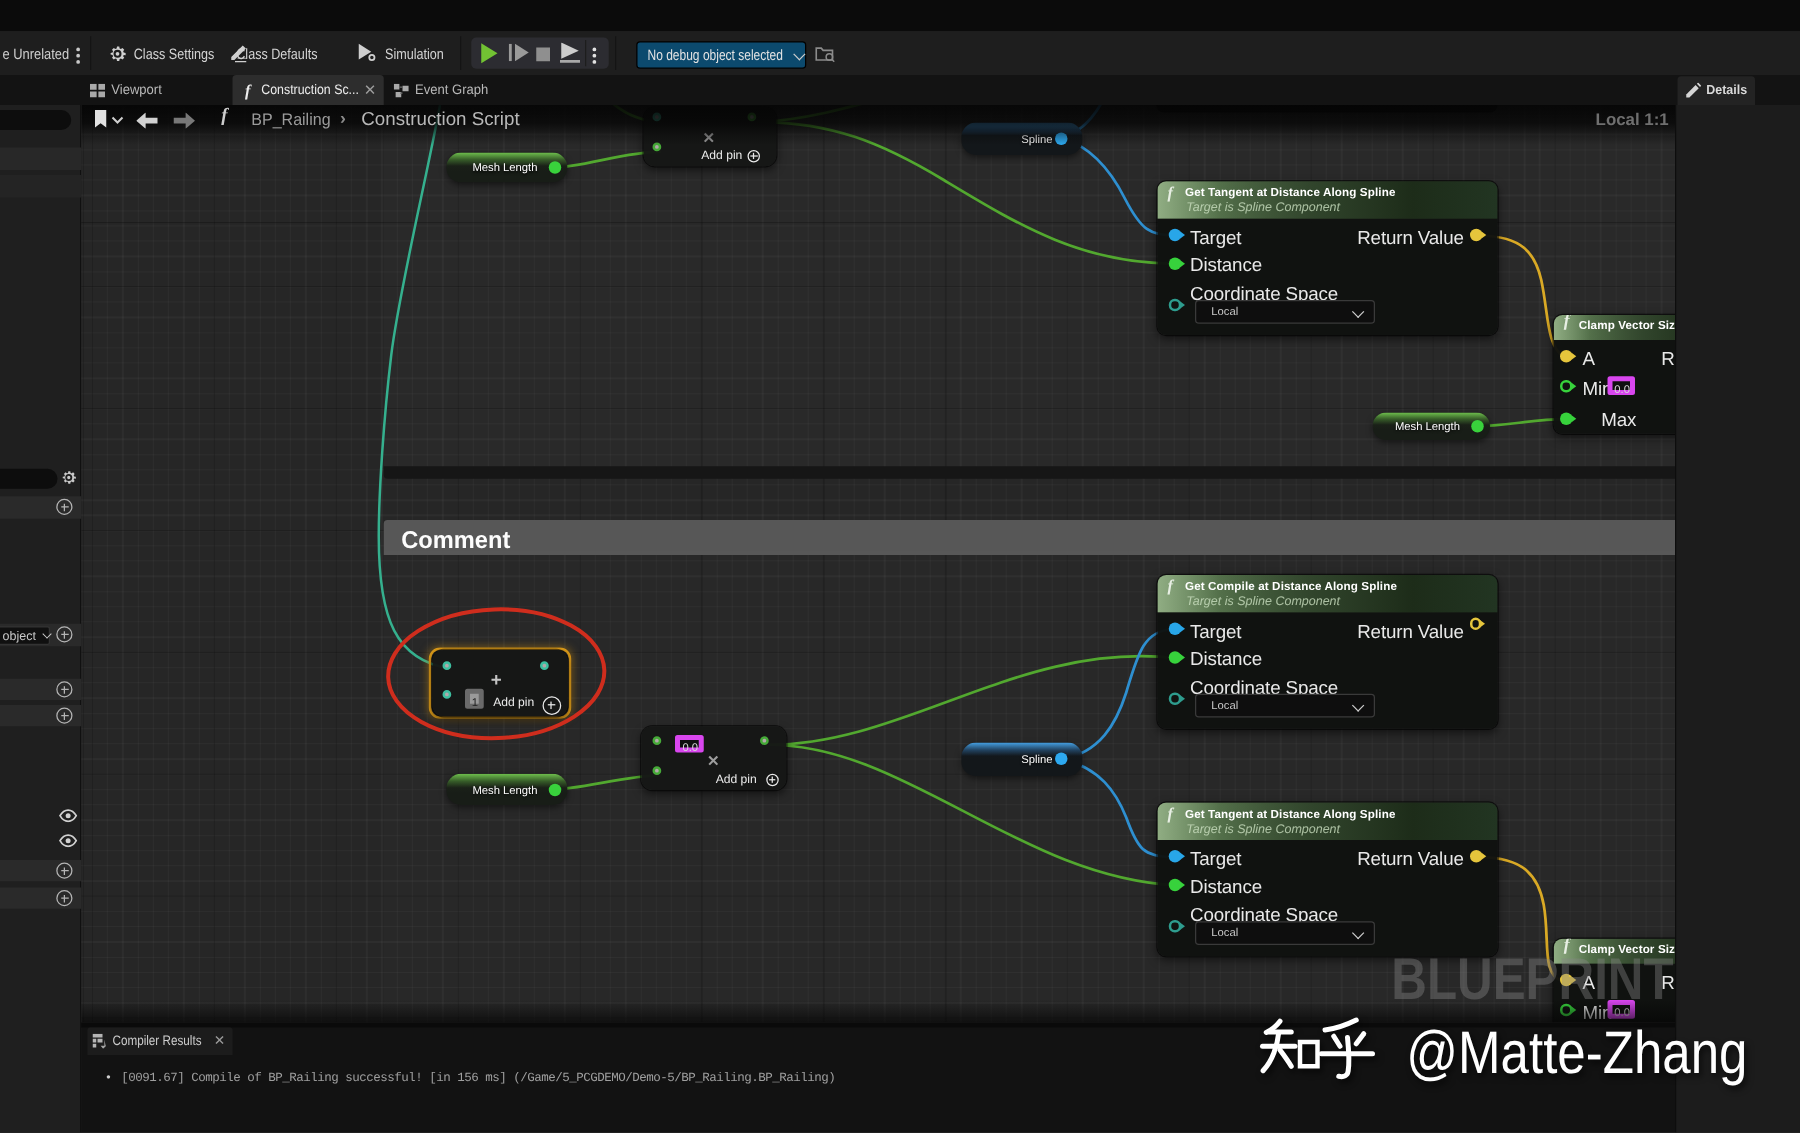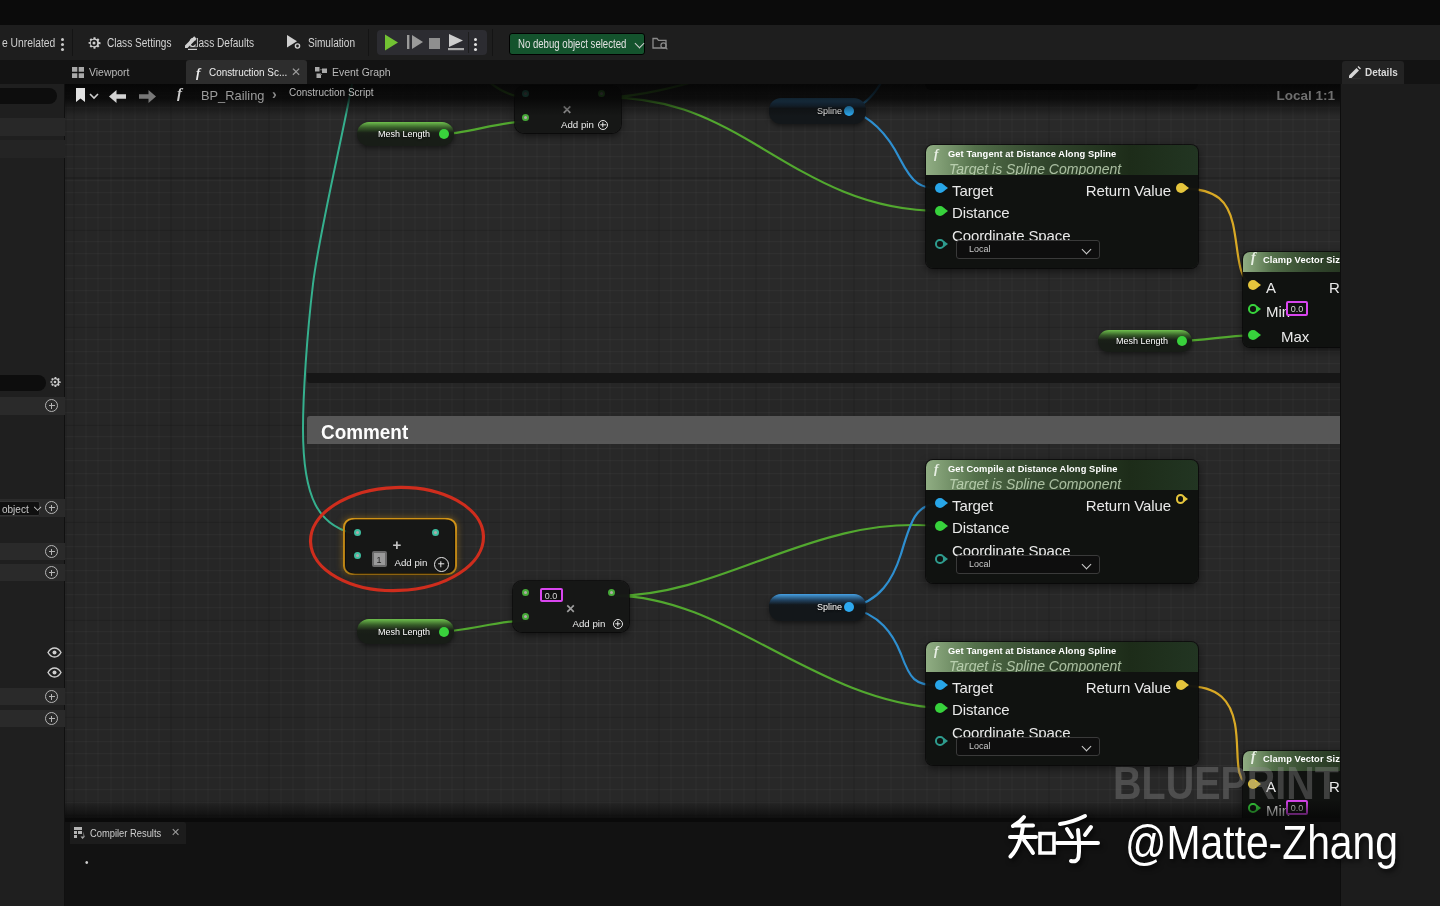--- a/index.html
+++ b/index.html
@@ -25,21 +25,21 @@
   repeating-linear-gradient(0deg, rgba(0,0,0,0.30) 0 1px, transparent 1px 97.5px),
   repeating-linear-gradient(90deg, rgba(255,255,255,0.03) 0 1px, transparent 1px 12.1875px),
   repeating-linear-gradient(0deg, rgba(255,255,255,0.03) 0 1px, transparent 1px 12.1875px);
  background-position:8.5px 94.5px,8.5px 94.5px,8.5px 9.2px,8.5px 9.2px}
 #graph .g{position:absolute}
 
 .node{position:absolute;background:rgba(16,18,15,0.97);border-radius:7px;box-shadow:0 3px 8px rgba(0,0,0,0.55),0 0 0 1px rgba(0,0,0,0.6)}
 .nhead{position:relative;height:30px;border-radius:7px 7px 0 0;overflow:hidden;
  background:linear-gradient(90deg,#90ad83 0%,#61815665 18%,#31452c 45%,#1d2c19 75%,#223522 100%),linear-gradient(90deg,#55724c,#1d2c19)}
 .nhead .t1{position:absolute;left:22px;top:4px;font-size:9.3px;font-weight:bold;color:#fff;white-space:nowrap;letter-spacing:0.1px}
-.nhead .t2{position:absolute;left:23px;top:16px;font-size:14px;font-style:italic;color:rgba(205,225,195,0.78);white-space:nowrap}
+.nhead .t2{position:absolute;left:23px;top:16px;font-size:10px;font-style:italic;color:rgba(205,225,195,0.78);white-space:nowrap}
 .nhead .fi{position:absolute;left:8px;top:1px;font-family:"Liberation Serif",serif;font-style:italic;font-weight:bold;font-size:13px;color:#e8efe4}
 .prow{position:absolute;color:#e9e9e9;font-size:15px;white-space:nowrap;letter-spacing:-0.1px}
 .pin{position:absolute;width:10px;height:10px;border-radius:50%}
 .pin:after{content:"";position:absolute;left:9px;top:2px;border-left:4px solid;border-top:3px solid transparent;border-bottom:3px solid transparent}
 .pin.hollow{background:transparent !important;border:2.2px solid;width:9.5px;height:9.5px}
 .pin.hollow:after{left:6.8px;top:0.3px}
 .drop{position:absolute;height:19px;background:#0e0e0e;border:1px solid #3a3a3a;border-radius:3px;color:#c9c9c9;font-size:9px;line-height:17px;padding-left:12px}
 .drop .chev{position:absolute;right:9px;top:7px;width:7px;height:7px}
 .chev:before{content:"";position:absolute;width:6px;height:6px;border-right:1.7px solid #cfcfcf;border-bottom:1.7px solid #cfcfcf;transform:rotate(45deg);top:-2px;left:0}
 
@@ -47,21 +47,21 @@
 .pill .lbl{position:absolute;right:24px;top:50%;transform:translateY(-50%);white-space:nowrap;text-shadow:0 1px 2px rgba(0,0,0,0.8)}
 .pill .ppin{position:absolute;right:5px;top:50%;margin-top:-5px;width:10px;height:10px;border-radius:50%}
 
 .opnode{position:absolute;background:rgba(22,23,22,0.97);border-radius:9px;box-shadow:0 3px 7px rgba(0,0,0,0.55),0 0 0 1px rgba(0,0,0,0.55)}
 .ringpin{position:absolute;width:7px;height:7px;border-radius:50%;border:2px solid #46aa38;background:#b3a8aa}
 .ringpin.teal{border-color:#3dbfa0}
 .addpin{position:absolute;color:#ededed;font-size:9.7px;white-space:nowrap}
 .pluscirc{position:absolute;width:10px;height:10px;border:1.3px solid #e9e9e9;border-radius:50%;color:#e9e9e9}
 .pluscirc:before{content:"";position:absolute;left:50%;top:50%;width:5.5px;height:1.4px;background:#e9e9e9;transform:translate(-50%,-50%)}
 .pluscirc:after{content:"";position:absolute;left:50%;top:50%;width:1.4px;height:5.5px;background:#e9e9e9;transform:translate(-50%,-50%)}
-.valbox{position:absolute;background:#101010;border:2px solid #d946ef;border-radius:2px;color:#d8d8d8;font-size:9px;text-align:center}
+.valbox{position:absolute;background:#101010;border:4px solid #d946ef;border-radius:2px;color:#d8d8d8;font-size:9px;text-align:right}
 
 #topshadow{left:0;top:0;width:1275px;height:32px;background:linear-gradient(180deg,rgba(4,4,4,0.92) 0%,rgba(5,5,5,0.8) 45%,rgba(8,8,8,0.32) 78%,rgba(0,0,0,0) 100%)}
 #botshadow{left:0;top:716px;width:1275px;height:18px;background:linear-gradient(0deg,rgba(5,5,5,0.7),rgba(0,0,0,0))}
 .wm-bp{left:1048px;top:675px;font-size:47px;font-weight:bold;color:rgba(135,135,135,0.4);transform:scaleX(0.84);transform-origin:0 0;line-height:1}
 
 .srow{position:absolute;left:0;background:#272727}
 .spill{position:absolute;left:-12px;background:#0d0d0d;border-radius:10px}
 .plusico{position:absolute;width:13px;height:13px;border:1.3px solid #b5b5b5;border-radius:50%}
 .plusico:before{content:"";position:absolute;left:2.6px;top:4.9px;width:6px;height:1.5px;background:#b5b5b5}
 .plusico:after{content:"";position:absolute;left:4.8px;top:2.7px;width:1.5px;height:6px;background:#b5b5b5}
@@ -100,21 +100,21 @@
       </svg>
     <div class="abs" style="left:429px;top:13px;width:11px;height:11px;background:#8f8f8f"></div>
     <svg class="abs" style="left:448px;top:9px" width="17" height="17" viewBox="0 0 17 17">
         <path fill="#cdcdcd" d="M1 0 15 6.5 1 13z"></path>
         <path fill="#a9a9a9" d="M0 14h16v2.2H0z"></path>
       </svg>
     <div class="abs" style="left:468px;top:7px;width:1px;height:21px;background:#1d1d1d"></div>
     <div class="abs" style="left:474px;top:38px"></div>
     <div class="abs" style="left:474px;top:13px;width:3px;height:3px;border-radius:50%;background:#e2e2e2;box-shadow:0 5px 0 #e2e2e2,0 10px 0 #e2e2e2"></div>
     <div class="vdiv" style="left:492px"></div>
-    <div class="abs" style="left:509px;top:8px;width:136px;height:22px;background:#14532d;border:1px solid #010101;border-radius:3px;color:#e3e3e3;font-size:12px;line-height:20px;padding-left:8px;white-space:nowrap"><span class="cx" style="--sx:.8">No debug object selected</span><span class="chev" style="position:absolute;right:8px;top:8px"></span></div>
+    <div class="abs" style="left:509px;top:8px;width:136px;height:22px;background:#0c4a6e;border:1px solid #010101;border-radius:3px;color:#e3e3e3;font-size:12px;line-height:20px;padding-left:8px;white-space:nowrap"><span class="cx" style="--sx:.8">No debug object selected</span><span class="chev" style="position:absolute;right:8px;top:8px"></span></div>
     <svg class="abs" style="left:652px;top:11px" width="17" height="14" viewBox="0 0 17 14">
         <path fill="none" stroke="#8b8b8b" stroke-width="1.3" d="M1 2.5h4l1.5 1.8H14V12H1z"></path>
         <circle cx="11.5" cy="9.5" r="2.6" fill="none" stroke="#8b8b8b" stroke-width="1.2"></circle>
         <path stroke="#8b8b8b" stroke-width="1.2" d="m13.4 11.4 2 2"></path>
       </svg>
   </div>
   <div class="abs" id="tabrow">
     <svg class="abs" style="left:72px;top:7px" width="12" height="11" viewBox="0 0 12 11">
         <path fill="#a9a9a9" d="M0 0h5.3v4.8H0zM6.7 0H12v4.8H6.7zM0 6.2h5.3V11H0zM6.7 6.2H12V11H6.7z"></path>
       </svg>
@@ -345,35 +345,36 @@
       </svg>
     <svg class="g" style="left:44px;top:6px" width="18" height="13" viewBox="0 0 18 13">
         <path fill="#d2d2d2" d="M7.5 0 0 6.5 7.5 13V8.8H17V4.2H7.5z"></path>
       </svg>
     <svg class="g" style="left:73px;top:6px" width="18" height="13" viewBox="0 0 18 13">
         <path fill="#787878" d="M10.5 0 18 6.5 10.5 13V8.8H1V4.2h9.5z"></path>
       </svg>
     <div class="g" style="left:112px;top:1px;font-family:'Liberation Serif',serif;font-style:italic;font-weight:bold;font-size:15px;color:#cdcdcd">f</div>
     <div class="g" style="left:136px;top:4px;font-size:13.5px;color:#9b9b9b"><span class="cx" style="--sx:.95">BP_Railing</span></div>
     <div class="g" style="left:207px;top:2px;font-size:14px;color:#8a8a8a;font-weight:bold">›</div>
-    <div class="g" style="left:224px;top:3px;font-size:10px;color:#b8b8b8"><span class="cx" style="--sx:1">Construction Script</span></div>
+    <div class="g" style="left:224px;top:3px;font-size:15px;color:#b8b8b8"><span class="cx" style="--sx:1">Construction Script</span></div>
     <div class="g" style="left:1146px;top:4px;font-size:13.5px;color:#6f6f6f;font-weight:bold;width:124px;text-align:right">Local 1:1</div>
 
     <div class="g wm-bp">BLUEPRINT</div>
   </div>
   <div class="abs" id="bottompanel">
     <div class="abs" style="left:0;top:0;width:1275px;height:4px;background:#0a0a0a"></div>
     <div class="abs" style="left:5px;top:4px;width:116px;height:22px;background:#1c1c1c;border-radius:2px 2px 0 0"></div>
     <svg class="abs" style="left:9px;top:9px" width="12" height="12" viewBox="0 0 12 12">
         <path fill="#b5b5b5" d="M0 0h8v3H0zM0 4h3v3H0zM4 4h4v3H4zM0 8h3v3H0z"></path>
         <path fill="#b5b5b5" d="M9.5 4.5v5h-3l2 2.5 2.5-2.5h-0.5z" opacity="0.9"></path>
       </svg>
     <div class="abs" style="left:25px;top:9px;font-size:11px;color:#cdcdcd"><span class="cx" style="--sx:.85">Compiler Results</span></div>
     <div class="abs" style="left:106px;top:8px;font-size:11px;color:#9a9a9a">✕</div>
     <div class="abs" style="left:20px;top:39px;color:#cfcfcf;font-size:10px">•</div>
+    <div class="abs" style="left:32px;top:40px;font-family:'Liberation Mono',monospace;font-size:10px;color:#9f9f9f;letter-spacing:-0.4px">[0091.67] Compile of BP_Railing successful! [in 156 ms] (/Game/5_PCGDEMO/Demo-5/BP_Railing.BP_Railing)</div>
   </div>
 
   <svg class="abs" style="left:1005px;top:810px;filter:drop-shadow(2px 3px 2.5px rgba(0,0,0,0.65))" width="420" height="62" viewBox="0 0 420 62">
     <g stroke="#ffffff" fill="none" stroke-linecap="round">
       <path d="M19 7 C 16 11 12 14 8 16" stroke-width="4"></path>
       <path d="M10 15.5 L 28 15.5" stroke-width="4"></path>
       <path d="M5 27 L 31 27" stroke-width="4"></path>
       <path d="M18 16 C 17 26 13 39 5.5 46.5" stroke-width="4"></path>
       <path d="M19 30 C 22 34 25 38 28 43" stroke-width="4"></path>
       <path d="M35 23.5 h 14 v 19.5 h -14 z" stroke-width="3.6"></path>

